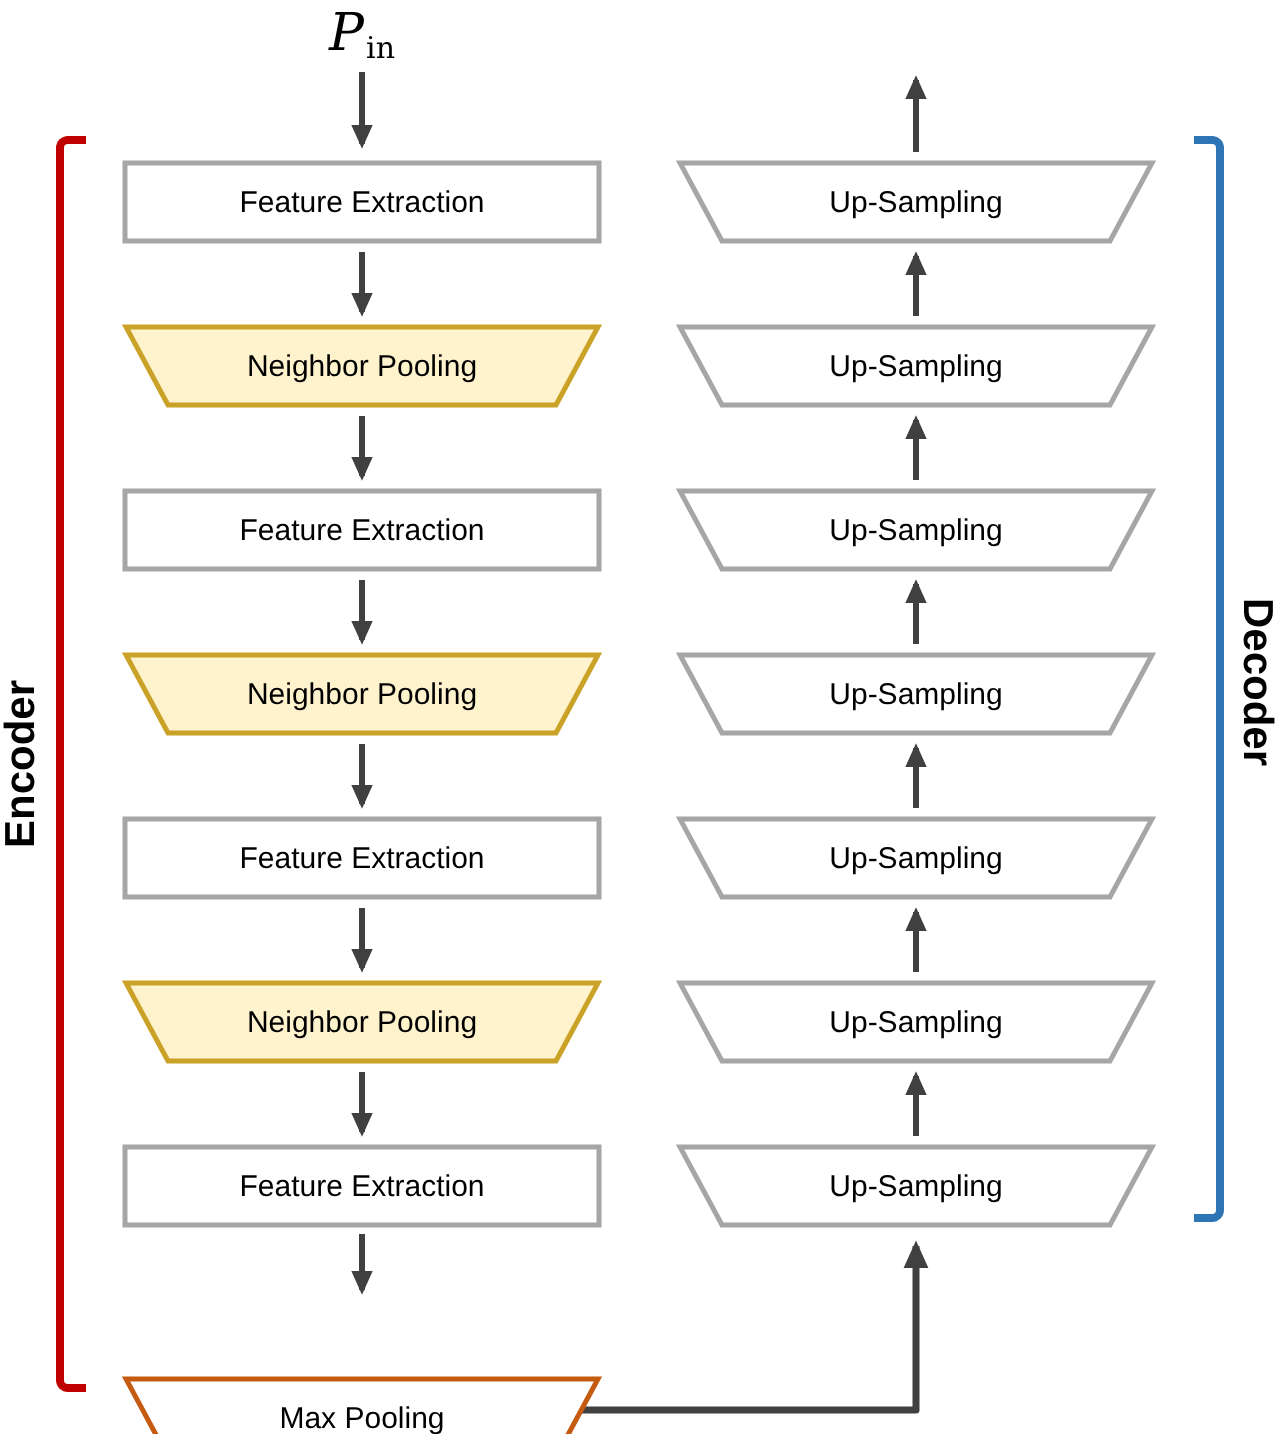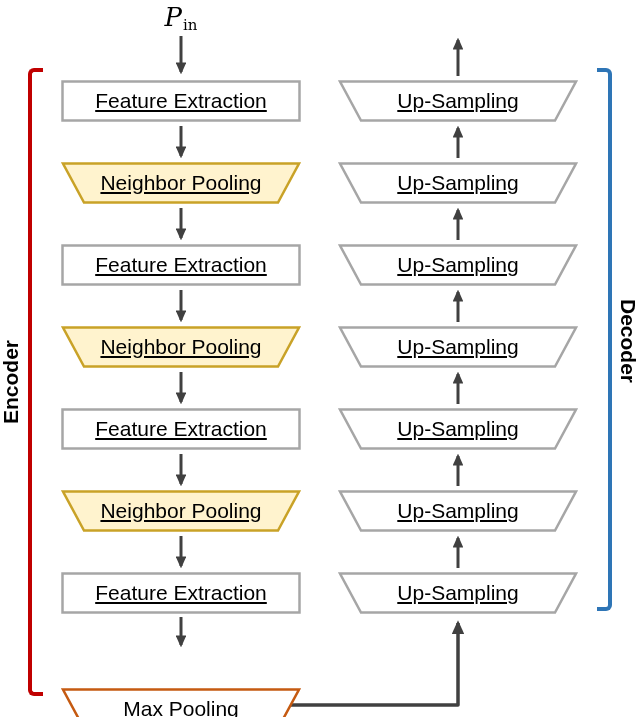--- a/index.html
+++ b/index.html
@@ -9,21 +9,21 @@
     background:#ffffff;
     font-family:"Liberation Sans",sans-serif;
     overflow:hidden;
   }
   
   .block{position:absolute;width:240px;height:42px;}
   .block svg{position:absolute;left:0;top:0;}
   .block .label{
     position:absolute;left:0;top:0;right:0;bottom:0;
     display:flex;align-items:center;justify-content:center;
-    font-size:21px;color:var(--text);text-decoration:underline;
+    font-size:15px;color:var(--text);
   }
   .shape-feature rect{fill:var(--feature-fill);stroke:var(--feature-stroke);stroke-width:2.5;}
   .shape-pooling polygon{fill:var(--pooling-fill);stroke:var(--pooling-stroke);stroke-width:2.5;}
   .shape-maxpool polygon{fill:var(--maxpool-fill);stroke:var(--maxpool-stroke);stroke-width:2.5;}
   .shape-upsample polygon{fill:var(--upsample-fill);stroke:var(--upsample-stroke);stroke-width:2.5;}
   
   .arrows{position:absolute;left:0;top:0;pointer-events:none;}
   .arrows line{stroke:var(--arrow);stroke-width:3;}
   .arrows path.connector{stroke:var(--arrow);stroke-width:3.5;fill:none;stroke-linejoin:round;}
   .ah{fill:var(--arrow);}

